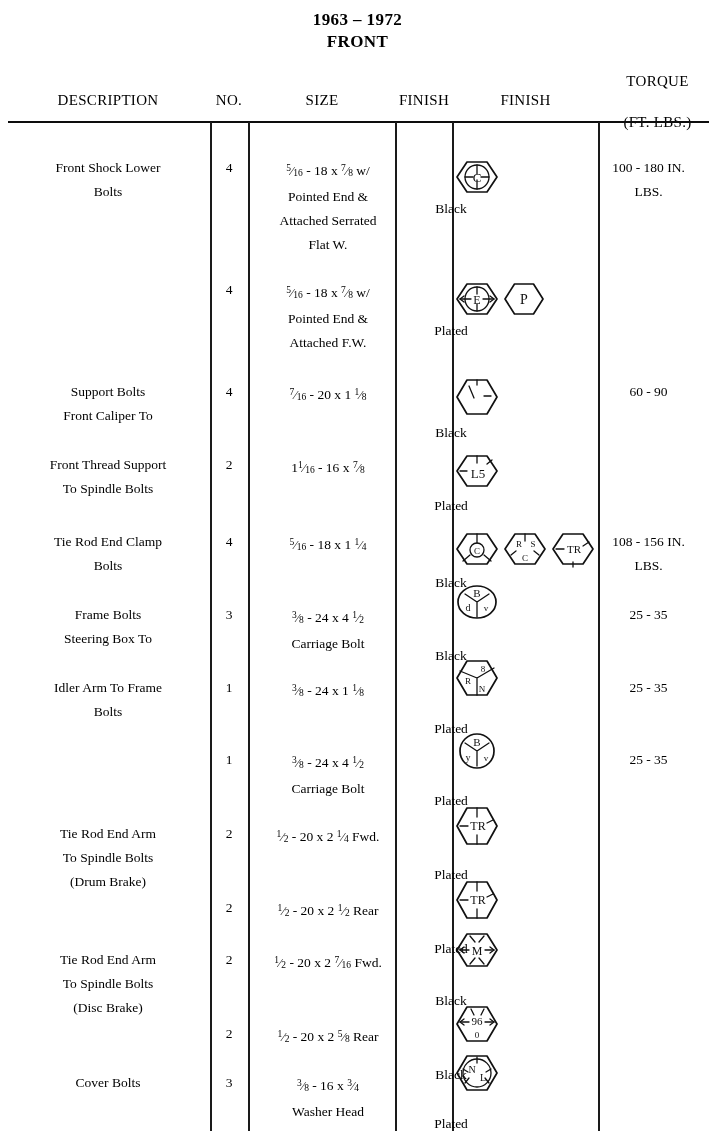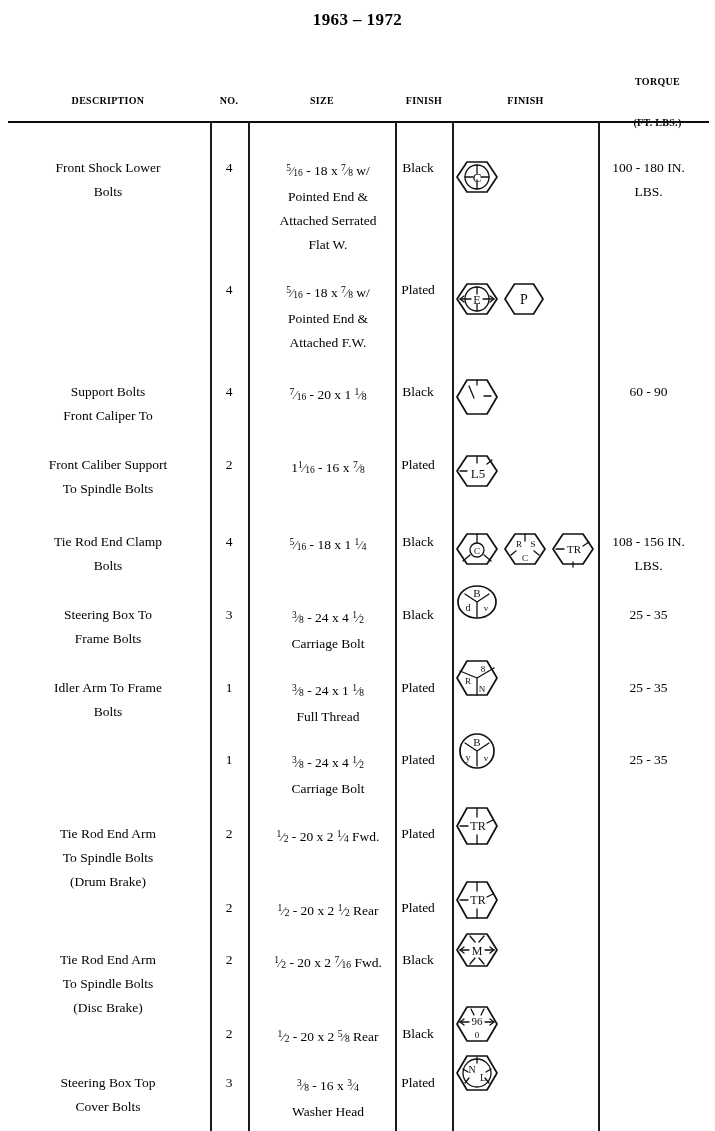--- a/index.html
+++ b/index.html
@@ -58,22 +58,22 @@
   
   #header-row {
     position: absolute;
     left: 0;
     top: 0;
     width: 715px;
     height: 59px;
   }
   .hcell {
     position: absolute;
-    font-weight: bold;
-    font-size: 10px;
+    font-weight: normal;
+    font-size: 15px;
     letter-spacing: 0.3px;
     text-align: center;
     line-height: 17px;
   }
   .hcell .sub { display: block; margin-top: 24px; }
 
   
   #body-rows {
     position: absolute;
     left: 0;
@@ -87,21 +87,21 @@
   }
   .cell {
     position: absolute;
     font-size: 13.5px;
     line-height: 24px;
     text-align: center;
   }
   .cell-desc   { left: 8px;   width: 200px; }
   .cell-no     { left: 210px; width: 38px; }
   .cell-size   { left: 250px; width: 156px; }
-  .cell-finish { left: 381px; width: 74px; }
+  .cell-finish { left: 414px; width: 74px; margin-top: 41px; }
   .cell-mark   { left: 454px; width: 143px; text-align: left; }
   .cell-torque { left: 600px; width: 97px; }
 
   .cell-desc .ln,
   .cell-size .ln { display: block; white-space: nowrap; }
 
   
   .frac {
     display: inline-block;
     position: relative;
@@ -128,20 +128,21 @@
     gap: 2px;
     height: 100%;
   }
   .mark-svg { display: block; }
 </style>
 </head>
 <body>
 
 <div id="title-block">
   <div class="title-line">1963 – 1972</div>
+  <div class="title-line">FRONT</div>
 </div>
 
 <div id="table">
 
   <div id="header-row">
     <div class="hcell" style="left:8px; width:200px; top:30px;">DESCRIPTION</div>
     <div class="hcell" style="left:210px; width:38px; top:30px;text-align:center;">NO.</div>
     <div class="hcell" style="left:250px; width:144px; top:30px;">SIZE</div>
     <div class="hcell" style="left:397px; width:54px; top:30px;">FINISH</div>
     <div class="hcell" style="left:454px; width:143px; top:30px;">FINISH</div>
@@ -233,21 +234,21 @@
               <polygon points="3.0,24.0 13.0,7.0 33.0,7.0 43.0,24.0 33.0,41.0 13.0,41.0" fill="none" stroke="#111" stroke-width="1.7" stroke-linejoin="round"></polygon>
               <path d="M15 13 l5 12" fill="none" stroke="#111" stroke-width="1.3" stroke-linecap="round"></path>
               <path d="M30 23 h7" fill="none" stroke="#111" stroke-width="1.3" stroke-linecap="round"></path>
               <path d="M23 7 v5" fill="none" stroke="#111" stroke-width="1.3" stroke-linecap="round"></path>
             </svg>
           </div>
         </div>
       </div>
       <div class="row" style="top: 331px;">
         <div class="cell cell-desc">
-          <span class="ln">Front Caliber Support</span>
+          <span class="ln">Front Thread Support</span>
           <span class="ln">To Spindle Bolts</span>
         </div>
         <div class="cell cell-no">2</div>
         <div class="cell cell-size">
           <span class="ln">1<span class="frac"><span class="n">1</span><span class="s">⁄</span><span class="d">16</span></span> - 16 x <span class="frac"><span class="n">7</span><span class="s">⁄</span><span class="d">8</span></span></span>
         </div>
         <div class="cell cell-finish">Plated</div>
         <div class="cell cell-torque"></div>
       </div>
       <div class="row" style="top: 326px;">
@@ -292,22 +293,22 @@
             <svg class="mark-svg" width="46" height="46" viewBox="0 0 46 46">
               <polygon points="3.0,23.0 13.0,8.0 33.0,8.0 43.0,23.0 33.0,38.0 13.0,38.0" fill="none" stroke="#111" stroke-width="1.7" stroke-linejoin="round"></polygon>
               <path d="M6 23 h8 M33 20 l6 -4 M23 36 v5" fill="none" stroke="#111" stroke-width="1.3" stroke-linecap="round"></path>
               <text x="24" y="23" font-size="11" fill="#111" font-family="Liberation Serif, serif" text-anchor="middle" dominant-baseline="central">TR</text>
             </svg>
           </div>
         </div>
       </div>
       <div class="row" style="top: 481px;">
         <div class="cell cell-desc">
+          <span class="ln">Frame Bolts</span>
           <span class="ln">Steering Box To</span>
-          <span class="ln">Frame Bolts</span>
         </div>
         <div class="cell cell-no">3</div>
         <div class="cell cell-size">
           <span class="ln"><span class="frac"><span class="n">3</span><span class="s">⁄</span><span class="d">8</span></span> - 24 x 4 <span class="frac"><span class="n">1</span><span class="s">⁄</span><span class="d">2</span></span></span>
           <span class="ln">Carriage Bolt</span>
         </div>
         <div class="cell cell-finish">Black</div>
         <div class="cell cell-torque">25 - 35</div>
       </div>
       <div class="row" style="top: 457px;">
@@ -324,21 +325,20 @@
         </div>
       </div>
       <div class="row" style="top: 554px;">
         <div class="cell cell-desc">
           <span class="ln">Idler Arm To Frame</span>
           <span class="ln">Bolts</span>
         </div>
         <div class="cell cell-no">1</div>
         <div class="cell cell-size">
           <span class="ln"><span class="frac"><span class="n">3</span><span class="s">⁄</span><span class="d">8</span></span> - 24 x 1 <span class="frac"><span class="n">1</span><span class="s">⁄</span><span class="d">8</span></span></span>
-          <span class="ln">Full Thread</span>
         </div>
         <div class="cell cell-finish">Plated</div>
         <div class="cell cell-torque">25 - 35</div>
       </div>
       <div class="row" style="top: 532px;">
         <div class="cell cell-mark">
           <div class="mark-group">
             <svg class="mark-svg" width="46" height="48" viewBox="0 0 46 48">
               <polygon points="3.0,24.0 13.0,7.0 33.0,7.0 43.0,24.0 33.0,41.0 13.0,41.0" fill="none" stroke="#111" stroke-width="1.7" stroke-linejoin="round"></polygon>
               <path d="M23 24 L6 17 M23 24 L40 14 M23 24 L23 41" fill="none" stroke="#111" stroke-width="1.3" stroke-linecap="round"></path>
@@ -458,21 +458,20 @@
               <path d="M6 22 h9 M31 22 h9 M17 9 l3 6 M30 9 l-3 6" fill="none" stroke="#111" stroke-width="1.3" stroke-linecap="round"></path>
               <path d="M6 22 l4 -3 M6 22 l4 3 M40 22 l-4 -3 M40 22 l-4 3" fill="none" stroke="#111" stroke-width="1.3" stroke-linecap="round"></path>
               <text x="23" y="21" font-size="11" fill="#111" font-family="Liberation Serif, serif" text-anchor="middle" dominant-baseline="central">96</text>
               <text x="23" y="35" font-size="9" fill="#111" font-family="Liberation Serif, serif" text-anchor="middle" dominant-baseline="central">0</text>
             </svg>
           </div>
         </div>
       </div>
       <div class="row" style="top: 949px;">
         <div class="cell cell-desc">
-          <span class="ln">Steering Box Top</span>
           <span class="ln">Cover Bolts</span>
         </div>
         <div class="cell cell-no">3</div>
         <div class="cell cell-size">
           <span class="ln"><span class="frac"><span class="n">3</span><span class="s">⁄</span><span class="d">8</span></span> - 16 x <span class="frac"><span class="n">3</span><span class="s">⁄</span><span class="d">4</span></span></span>
           <span class="ln">Washer Head</span>
         </div>
         <div class="cell cell-finish">Plated</div>
         <div class="cell cell-torque"></div>
       </div>

